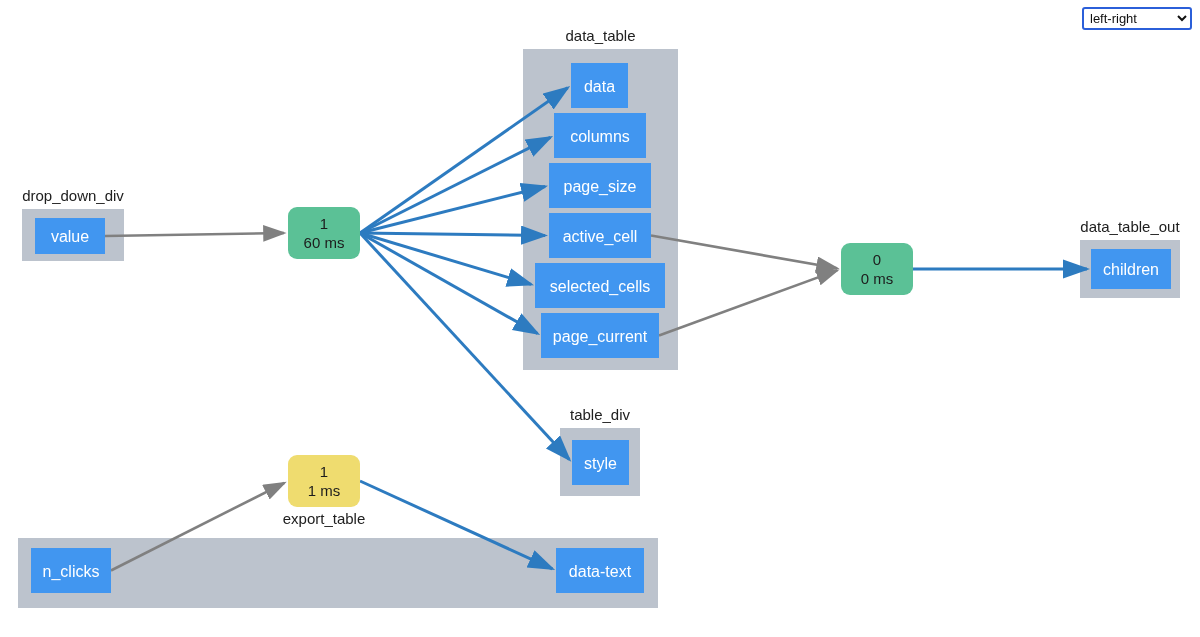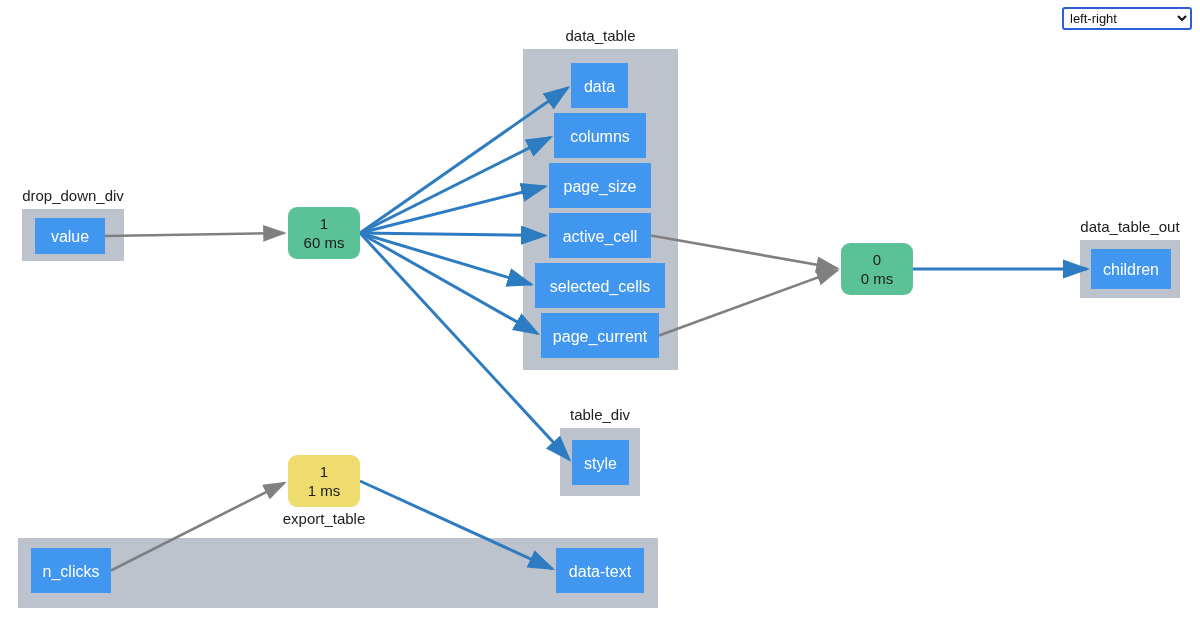--- a/index.html
+++ b/index.html
@@ -28,21 +28,21 @@
     z-index: 20;
   }
   select.layout-select {
     font-family: "Liberation Sans", sans-serif;
     font-size: 13px;
     padding: 1px 2px;
     border: 2px solid #2b5fd9;
     border-radius: 3px;
     background: #ffffff;
     color: #111111;
-    width: 130px;
+    width: 110px;
     outline: none;
   }
   .grp-label, .node-label, .cb-line {
     font-family: "Liberation Sans", sans-serif;
   }
   .grp-label {
     font-size: 15px;
     fill: #202020;
   }
   .node-label {

